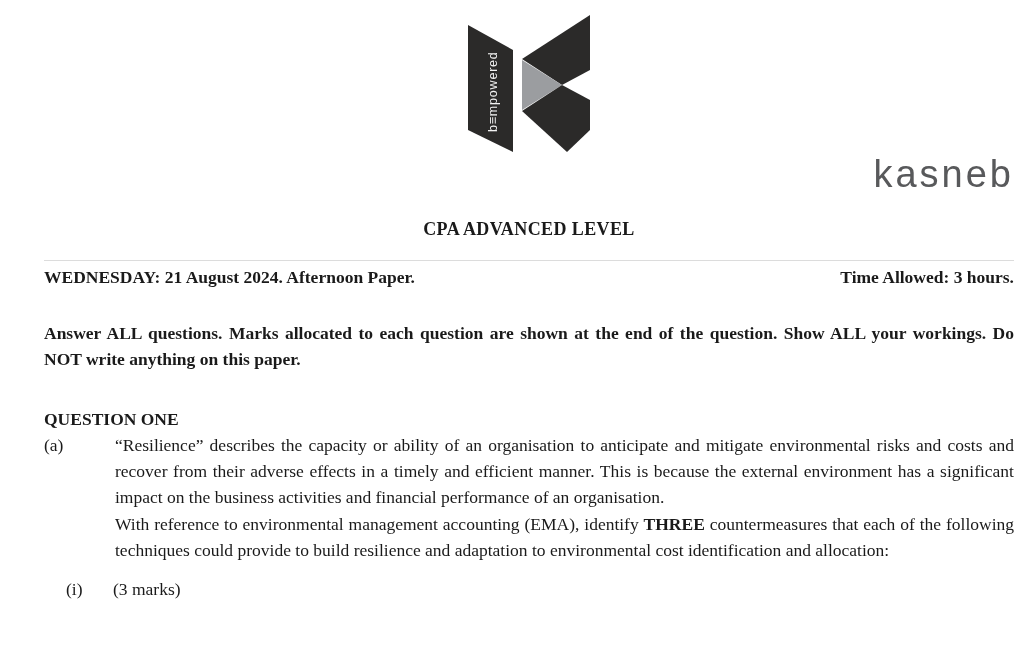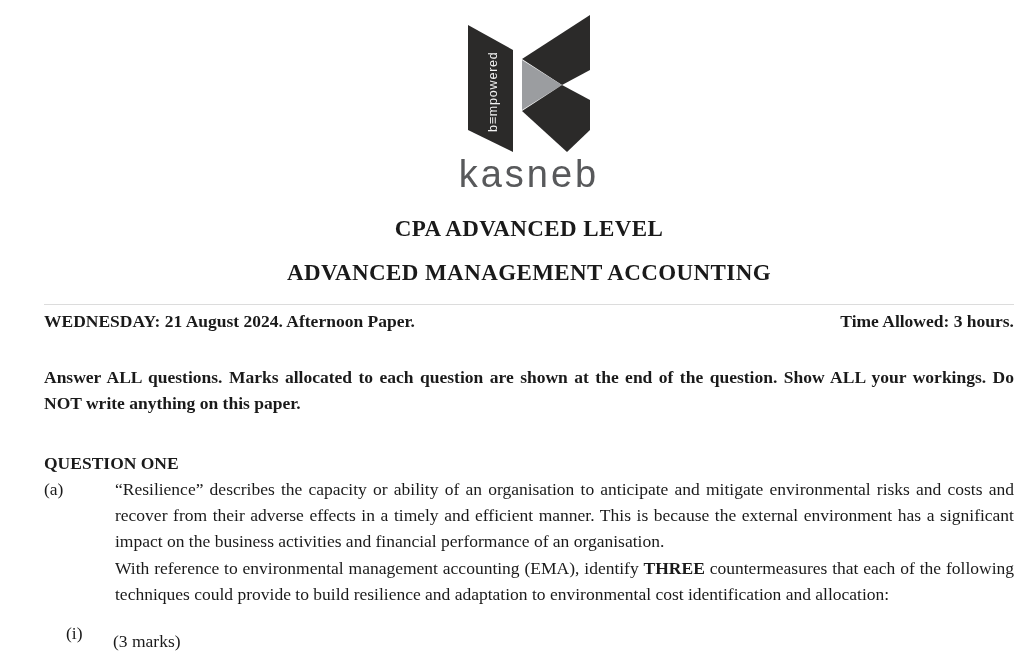--- a/index.html
+++ b/index.html
@@ -13,34 +13,34 @@
   .page {
     width: 1024px;
     height: 656px;
     padding: 8px 10px 0 44px;
     overflow: hidden;
   }
   
   .logo-wrap { width: 123px; margin: 0 auto; }
   .logo-svg { display: block; }
   .wordmark {
-    text-align: center;
+    text-align: right;
     font-family: "Liberation Sans", sans-serif;
     font-size: 38px;
     line-height: 36px;
     font-weight: 400;
     letter-spacing: 3px;
     color: #58595b;
     margin-top: 2px;
   }
   
   .h-center {
     text-align: center;
     font-weight: bold;
-    font-size: 23px;
+    font-size: 18px;
     line-height: 22px;
     letter-spacing: 0.4px;
   }
   .h1 { margin-top: 26px; }
   .h2 { margin-top: 22px; }
   .hairline {
     margin-top: 20px;
     border-top: 1px solid #dcdcdc;
     height: 0;
   }
@@ -71,41 +71,40 @@
   .para + .para { margin-top: 1px; }
   .bold { font-weight: bold; }
   .item-row {
     display: flex;
     margin-top: 14px;
     margin-left: 22px;
     line-height: 24px;
   }
   .item-label { width: 47px; flex-shrink: 0; }
   .item-text { flex: 1; }
-  .item-marks { text-align: right; white-space: nowrap; margin-top: 8px; }
+  .item-marks { text-align: right; white-space: nowrap; }
 </style>
 </head>
 <body>
 
 <div class="page">
 
   <div class="logo-wrap">
     <svg class="logo-svg" width="123" height="146" viewBox="0 0 123 146" xmlns="http://www.w3.org/2000/svg">
       <polygon points="0,17 45,42 45,144 0,122" fill="#2b2a29"></polygon>
       <polygon points="54,51 122,7 122,62 94,77" fill="#2b2a29"></polygon>
       <polygon points="54,52 94,77 54,102" fill="#9b9da0"></polygon>
       <polygon points="54,103 94,77 122,92 122,122 99,144" fill="#2b2a29"></polygon>
       <text transform="translate(29,124) rotate(-90)" font-family="Liberation Sans, sans-serif" font-size="12.5" letter-spacing="0.8" fill="#f2f2f2">b≡mpowered</text>
     </svg>
   </div>
 
   <div class="wordmark">kasneb</div>
 
   <div class="h-center h1">CPA ADVANCED LEVEL</div>
-  <div class="h-center h2">ADVANCED MANAGEMENT ACCOUNTING</div>
 
   <div class="hairline"></div>
 
   <div class="meta-row">
     <span>WEDNESDAY: 21 August 2024. Afternoon Paper.</span>
     <span>Time Allowed: 3 hours.</span>
   </div>
 
   <div class="instructions">Answer ALL questions. Marks allocated to each question are shown at the end of the question. Show ALL your workings. Do NOT write anything on this paper.</div>
 

